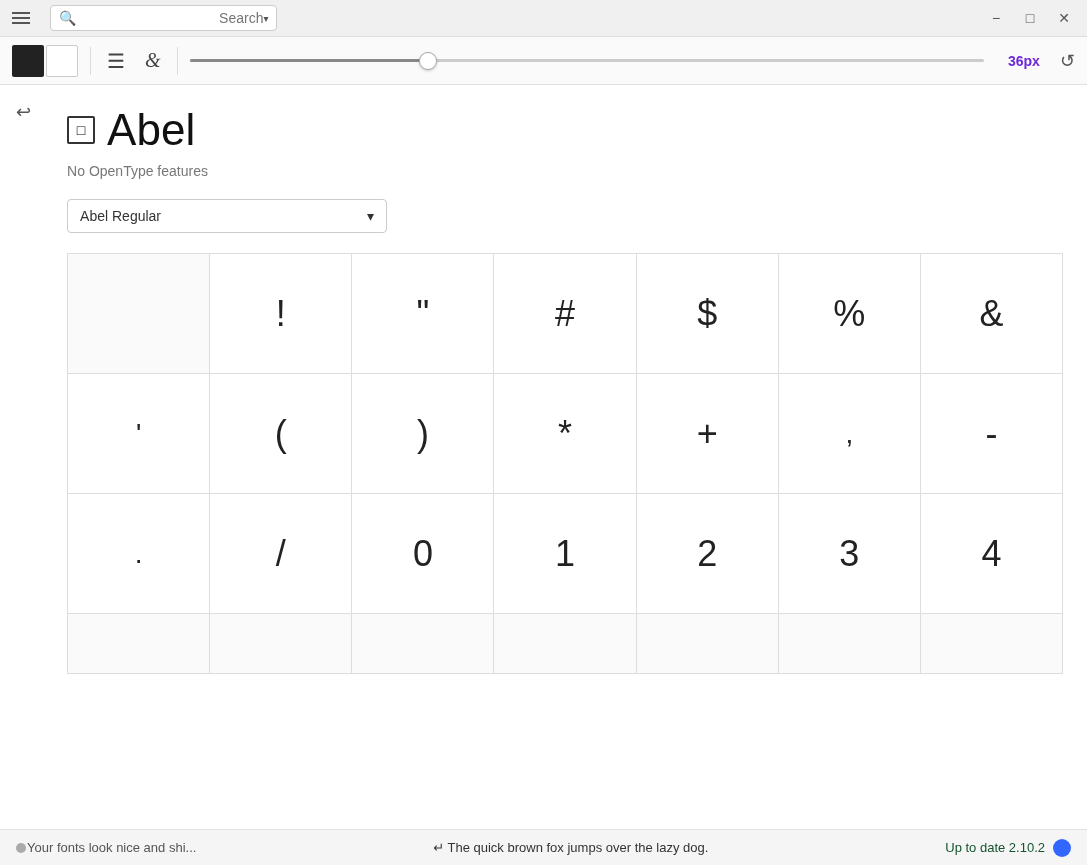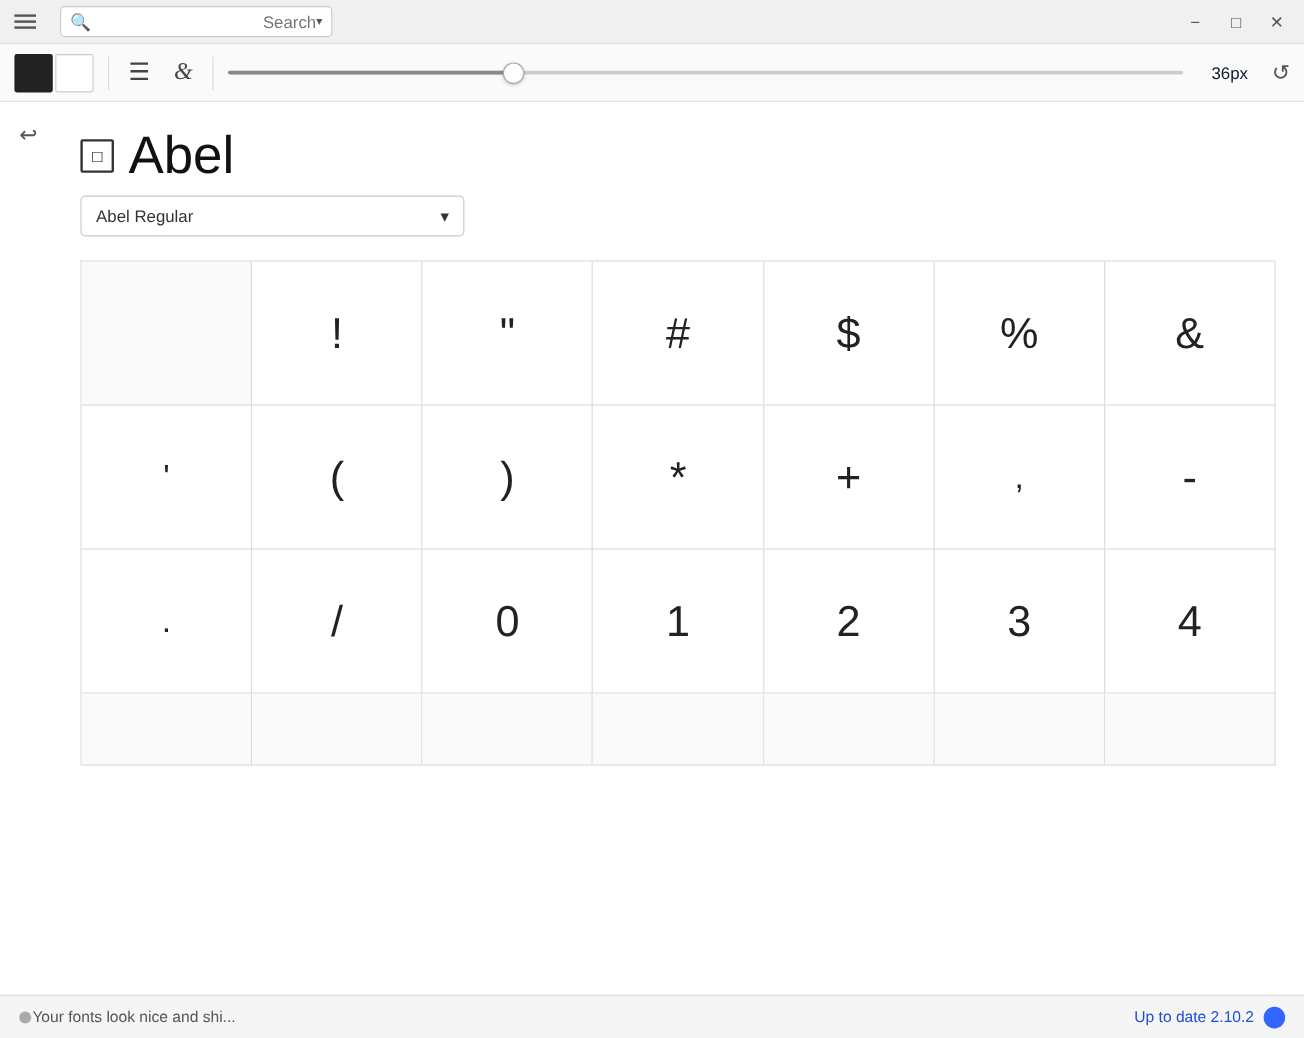--- a/index.html
+++ b/index.html
@@ -34,21 +34,21 @@
     .swatch-black { width: 32px; height: 32px; background: #222; border-radius: 2px; cursor: pointer; }
     .swatch-white { width: 32px; height: 32px; background: white; border: 1px solid #ccc; border-radius: 2px; cursor: pointer; }
     .toolbar-divider { width: 1px; height: 28px; background: #ddd; }
     .toolbar-icon { display: flex; align-items: center; justify-content: center; cursor: pointer; padding: 4px; color: #444; }
 
     
     .slider-container { display: flex; align-items: center; flex: 1; }
     .slider-track { flex: 1; height: 3px; background: #ccc; border-radius: 2px; position: relative; cursor: pointer; }
     .slider-fill { position: absolute; left: 0; top: 0; height: 100%; background: #888; border-radius: 2px; width: 30%; }
     .slider-thumb { position: absolute; top: 50%; transform: translate(-50%, -50%); width: 18px; height: 18px; background: white; border: 1px solid #aaa; border-radius: 50%; cursor: pointer; left: 30%; box-shadow: 0 1px 3px rgba(0,0,0,0.2); }
-    .font-size-label { font-size: 14px; color: #0f172a; margin-left: 12px; white-space: nowrap; }
+    .font-size-label { font-size: 14px; color: #6d28d9; margin-left: 12px; white-space: nowrap; font-weight: bold; }
     .reset-btn { cursor: pointer; font-size: 18px; color: #555; margin-left: 8px; }
 
     
     .main-content { display: flex; flex: 1; overflow: hidden; background: white; }
 
     
     .back-area { padding: 16px 12px 0 16px; flex-shrink: 0; }
     .back-btn { cursor: pointer; font-size: 18px; color: #555; }
 
     
@@ -88,21 +88,21 @@
     .glyph-cell.empty { background: #fafafa; }
 
     
     .status-bar {
       display: flex; align-items: center; background: #f5f5f5; height: 36px;
       padding: 0 16px; border-top: 1px solid #e0e0e0; gap: 1px; flex-shrink: 0;
     }
     .status-dot { width: 10px; height: 10px; background: #aaa; border-radius: 50%; flex-shrink: 0; }
     .status-text { font-size: 13px; color: #555; }
     .status-preview { font-size: 13px; color: #333; font-weight: 500; flex: 1; text-align: center; }
-    .status-version { font-size: 13px; color: #1d4ed8; margin-left: auto; display: flex; align-items: center; gap: 8px; }
+    .status-version { font-size: 13px; color: #14532d; margin-left: auto; display: flex; align-items: center; gap: 8px; }
     .status-version-dot { width: 18px; height: 18px; background: #3366ff; border-radius: 50%; }
   </style>
 </head>
 <body>
 
 <div class="title-bar">
   <div class="title-bar-left">
     <div class="sidebar-toggle">
       <span></span>
         <span></span>
@@ -146,20 +146,21 @@
     <div class="back-btn">↩</div>
   </div>
 
   <div class="font-panel">
     <div class="font-header">
       <div class="font-icon">
         <span style="font-size:14px;">□</span>
       </div>
       <h1 class="font-title">Abel</h1>
     </div>
+    <div class="font-meta">No OpenType features</div>
 
 
     <div class="style-dropdown">
       <span>Abel Regular</span>
       <span>▾</span>
     </div>
 
     <div class="glyphs-grid">
 
       <div class="glyph-cell empty"></div>
@@ -193,17 +194,18 @@
       <div class="glyph-cell empty" style="height:60px;"></div>
       <div class="glyph-cell empty" style="height:60px;"></div>
       <div class="glyph-cell empty" style="height:60px;"></div>
     </div>
   </div>
 </div>
 
 <div class="status-bar">
   <div class="status-dot"></div>
   <span class="status-text">Your fonts look nice and shi...</span>
+  <span class="status-preview">↵  The quick brown fox jumps over the lazy dog.</span>
   <div class="status-version">
     <span>Up to date 2.10.2</span>
     <div class="status-version-dot"></div>
   </div>
 </div>
 
 </body></html>

